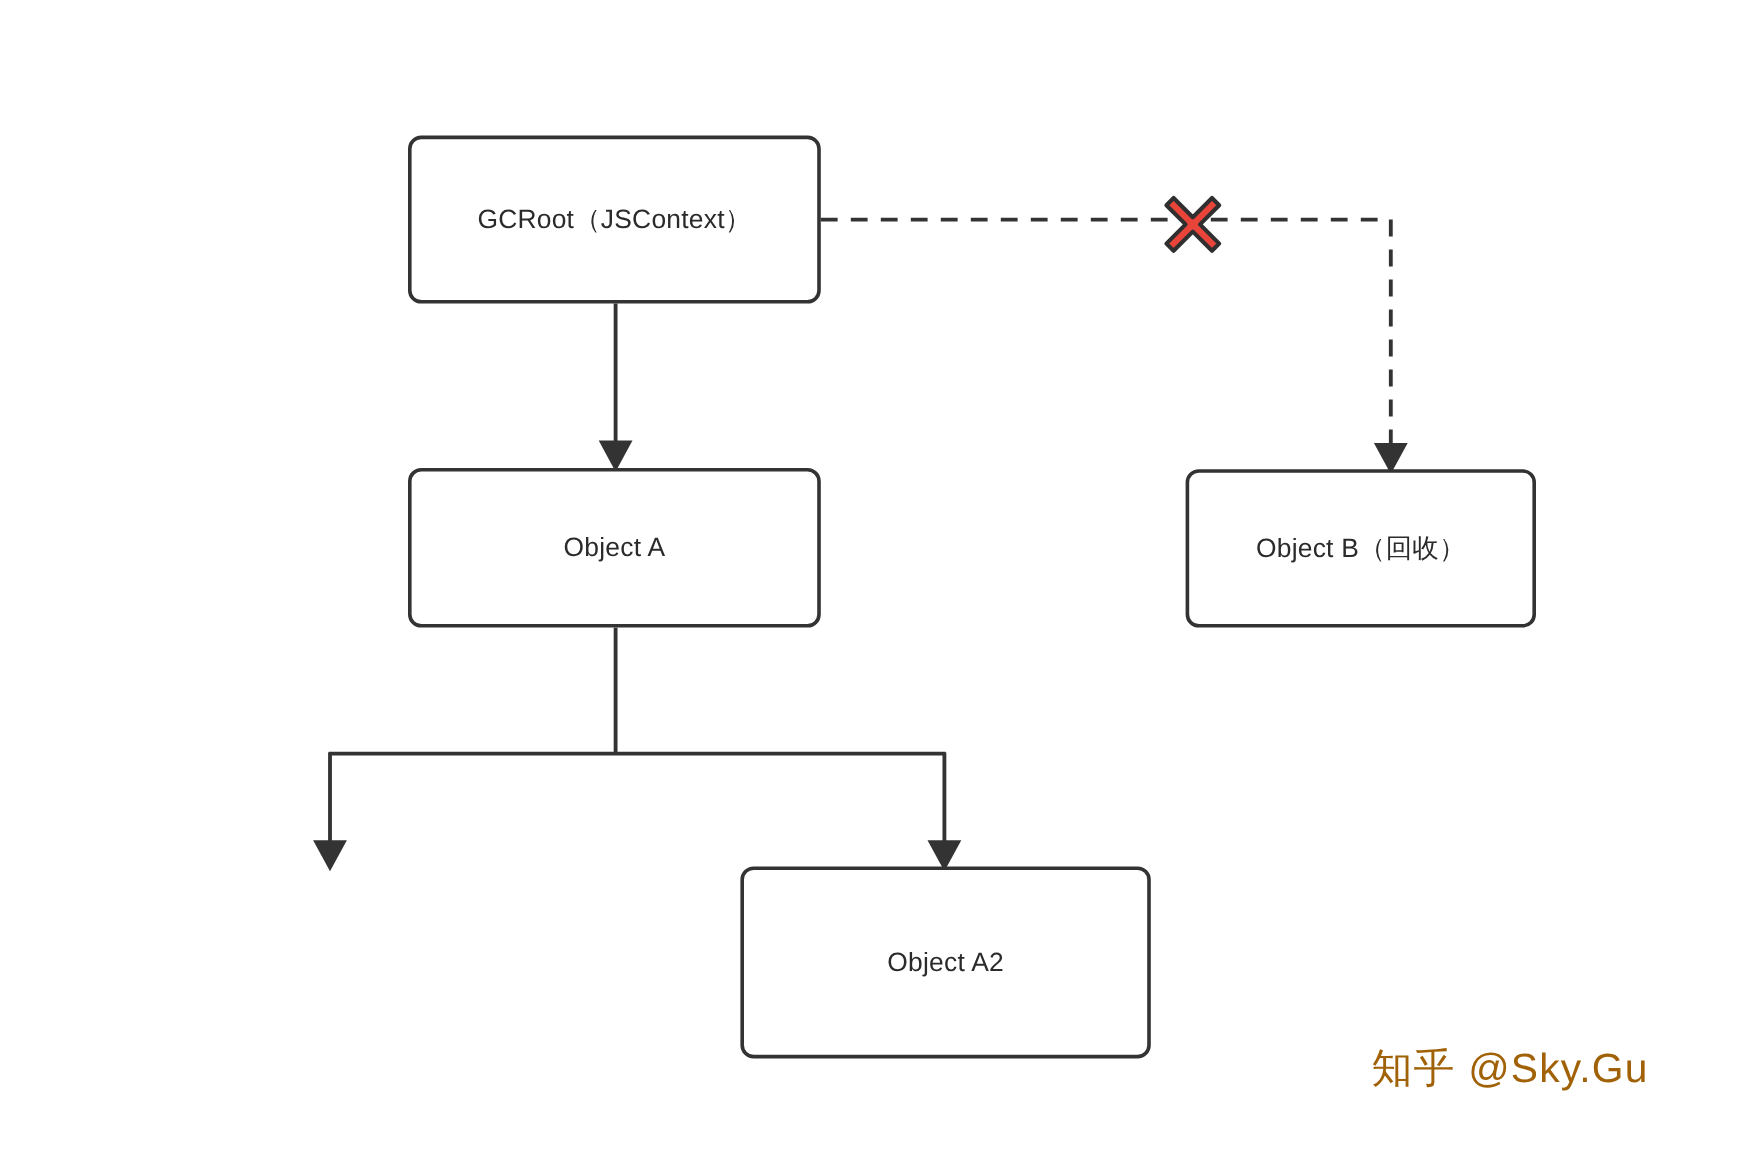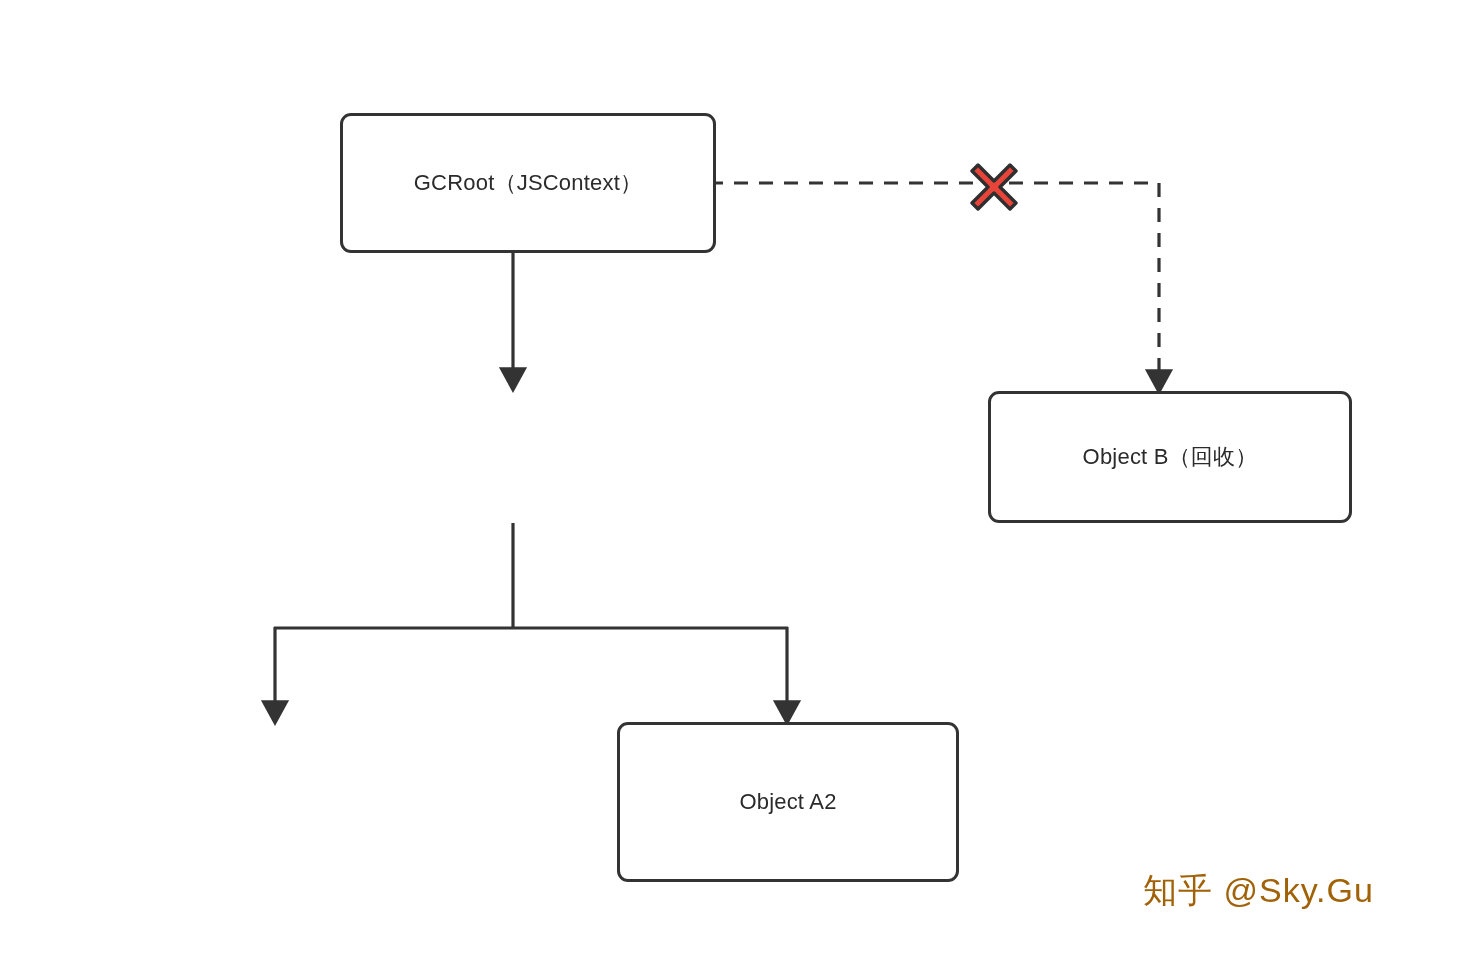--- a/index.html
+++ b/index.html
@@ -36,23 +36,23 @@
     justify-content: center;
   }
   .node-label {
     font-size: 22px;
     color: #2b2b2b;
     letter-spacing: 0.2px;
     line-height: 1.2;
     white-space: nowrap;
     text-align: center;
   }
-  #node-gcroot  { left: 340px; top: 113px; width: 376px; height: 140px; }
+  #node-gcroot  { left: 340px; top: 113px; width: 344px; height: 140px; }
   #node-object-a { left: 340px; top: 390px; width: 344px; height: 133px; }
-  #node-object-b { left: 988px; top: 391px; width: 364px; height: 132px; }
+  #node-object-b { left: 988px; top: 391px; width: 292px; height: 132px; }
   #node-object-a1 { left: 103px; top: 722px; width: 345px; height: 134px; }
   #node-object-a2 { left: 617px; top: 722px; width: 342px; height: 160px; }
 
   #watermark {
     position: absolute;
     left: 1143px;
     top: 868px;
     font-size: 34px;
     color: #a16207;
     letter-spacing: 1px;
@@ -105,20 +105,23 @@
   </svg>
 
   <svg id="broken-link-marker" viewBox="0 0 52 52" xmlns="http://www.w3.org/2000/svg">
     <path d="M 10 4 L 26 20 L 42 4 L 48 10 L 32 26 L 48 42 L 42 48 L 26 32 L 10 48 L 4 42 L 20 26 L 4 10 Z" fill="#e8443a" stroke="#2f2f2f" stroke-width="3.4" stroke-linejoin="round"></path>
   </svg>
 
   <div class="node-box" id="node-gcroot">
     <span class="node-label">GCRoot（JSContext）</span>
   </div>
 
+  <div class="node-box" id="node-object-a">
+    <span class="node-label">Object A</span>
+  </div>
 
   <div class="node-box" id="node-object-b">
     <span class="node-label">Object B（回收）</span>
   </div>
 
 
   <div class="node-box" id="node-object-a2">
     <span class="node-label">Object A2</span>
   </div>
 

